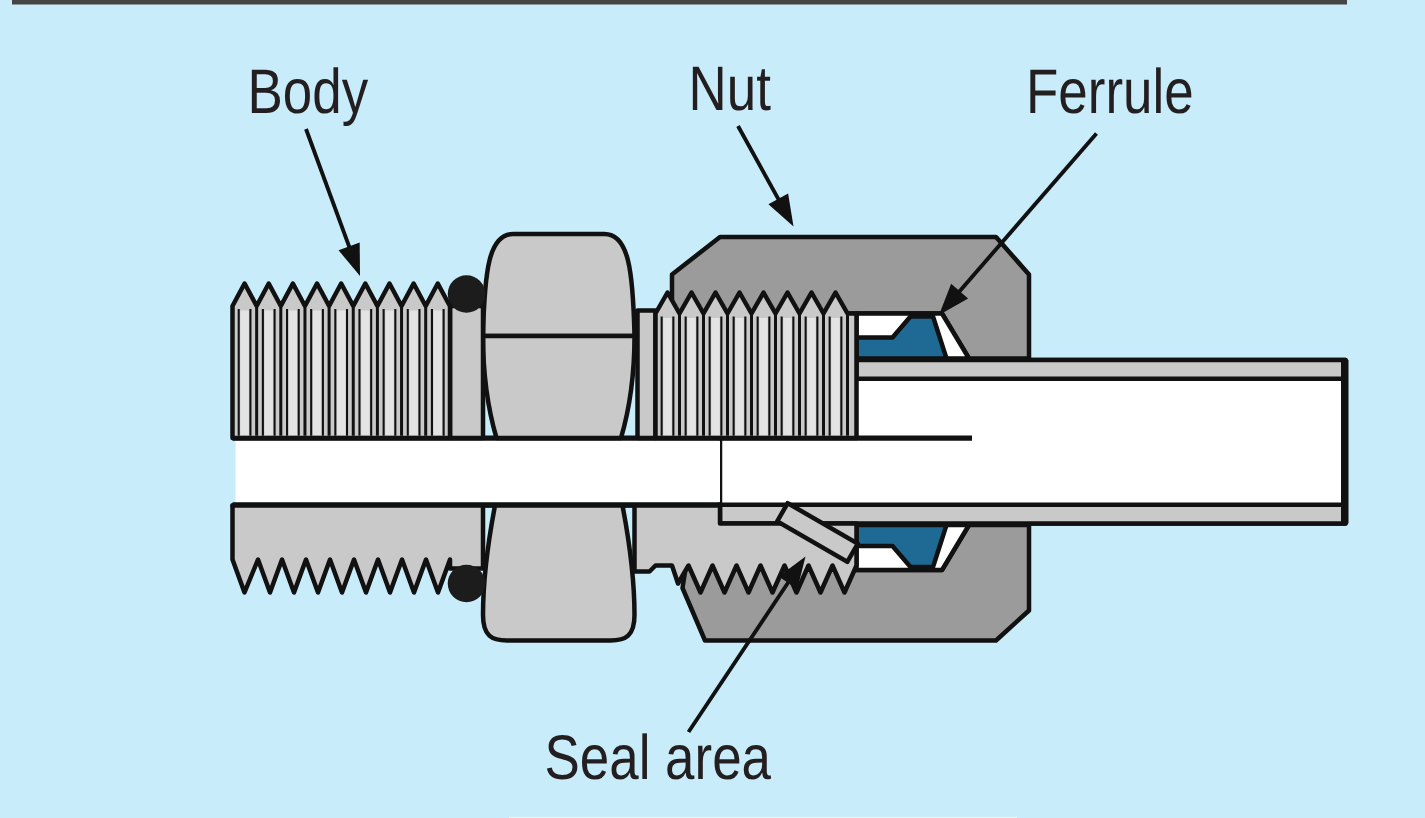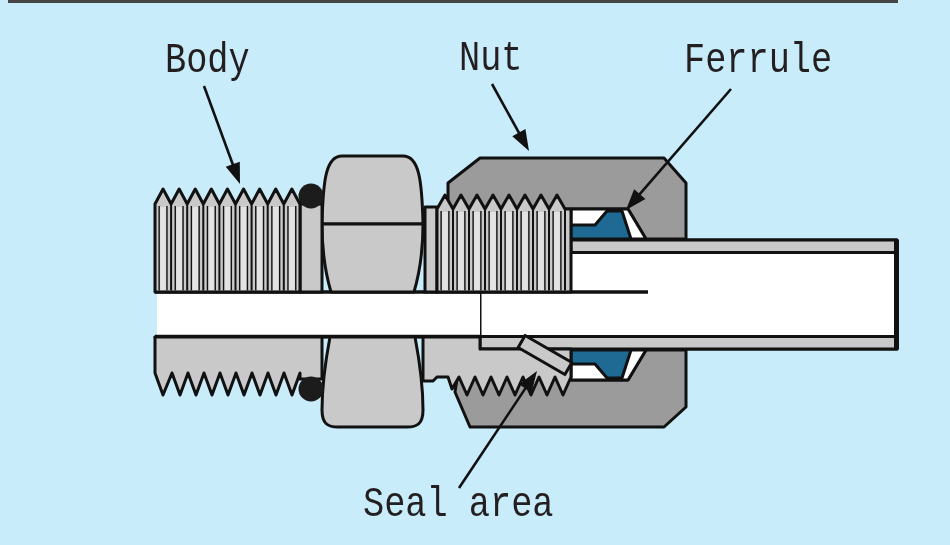--- a/index.html
+++ b/index.html
@@ -1,21 +1,21 @@
 <!DOCTYPE html>
 <html><head>
 <meta charset="utf-8">
 <style>
   html,body{margin:0;padding:0;background:#fff;}
   #stage{
     position:relative;
     width:950px;height:545px;
     background:var(--bg,#c9ecfb);
     overflow:hidden;
-    font-family:Liberation Mono, monospace;
+    font-family:Liberation Sans, sans-serif;
   }
   #stage svg{position:absolute;left:0;top:0;}
   .lbl{
     position:absolute;
     font-size:42px;
     line-height:1;
     color:var(--ink,#231f20);
     transform:scaleX(.84);
     transform-origin:0 0;
     white-space:nowrap;

